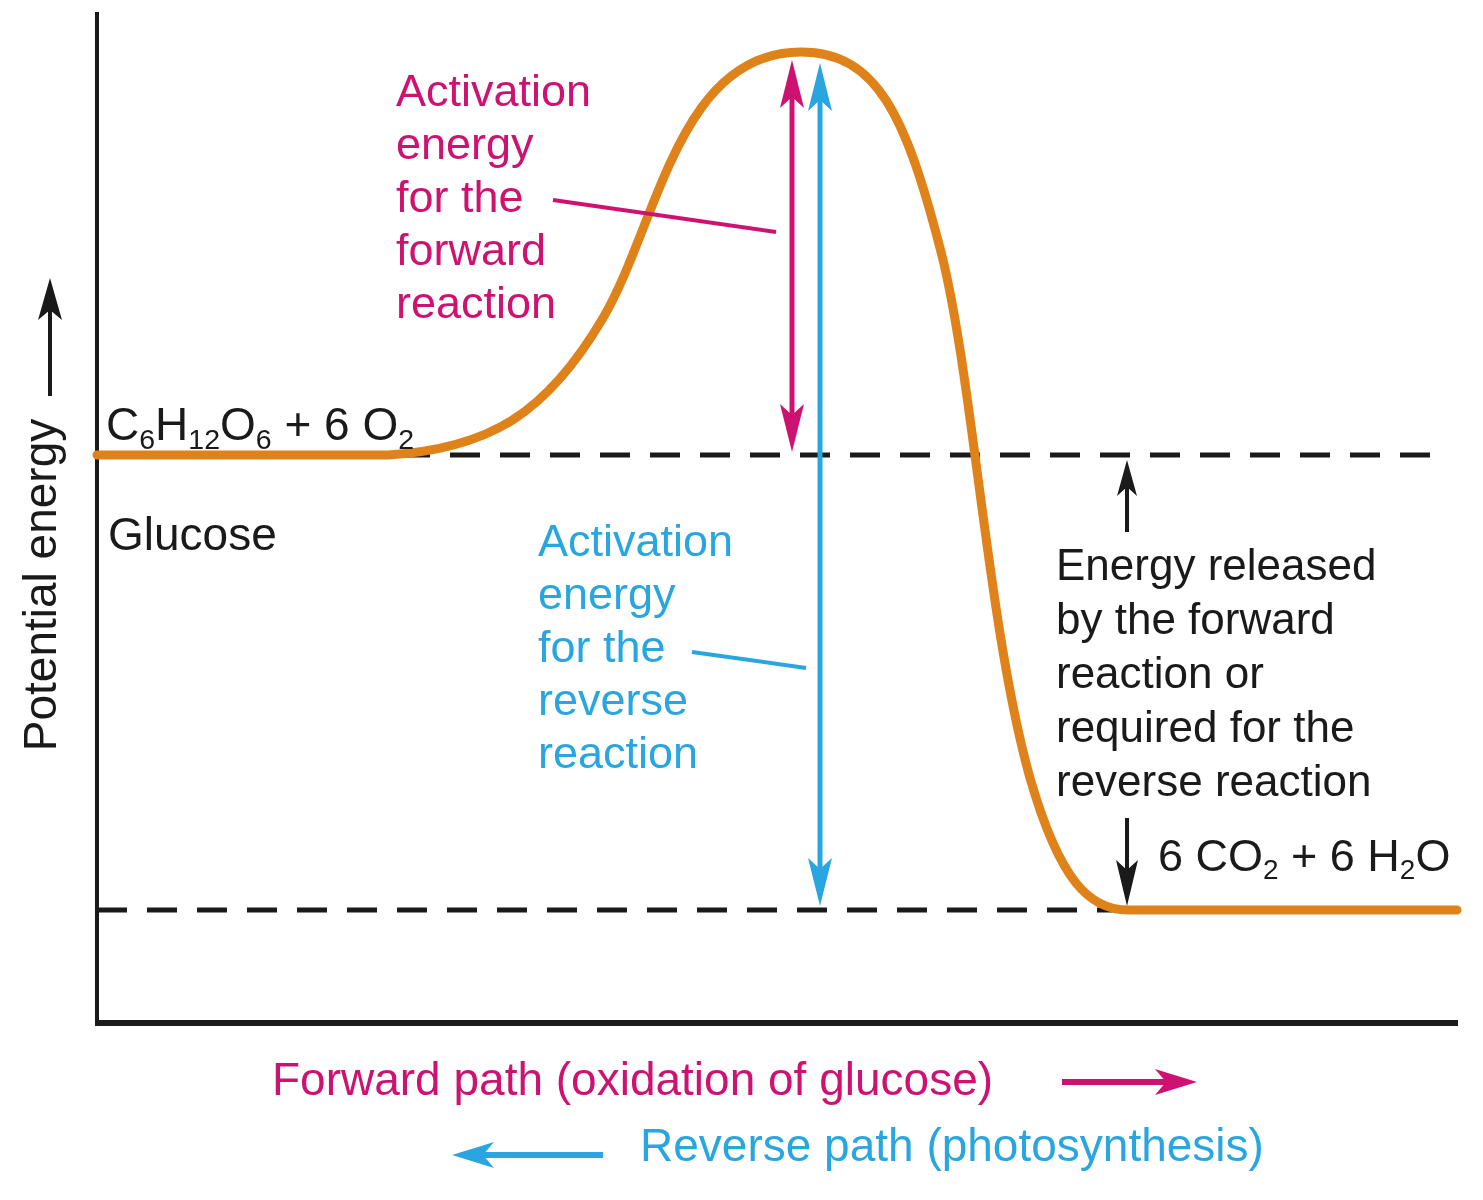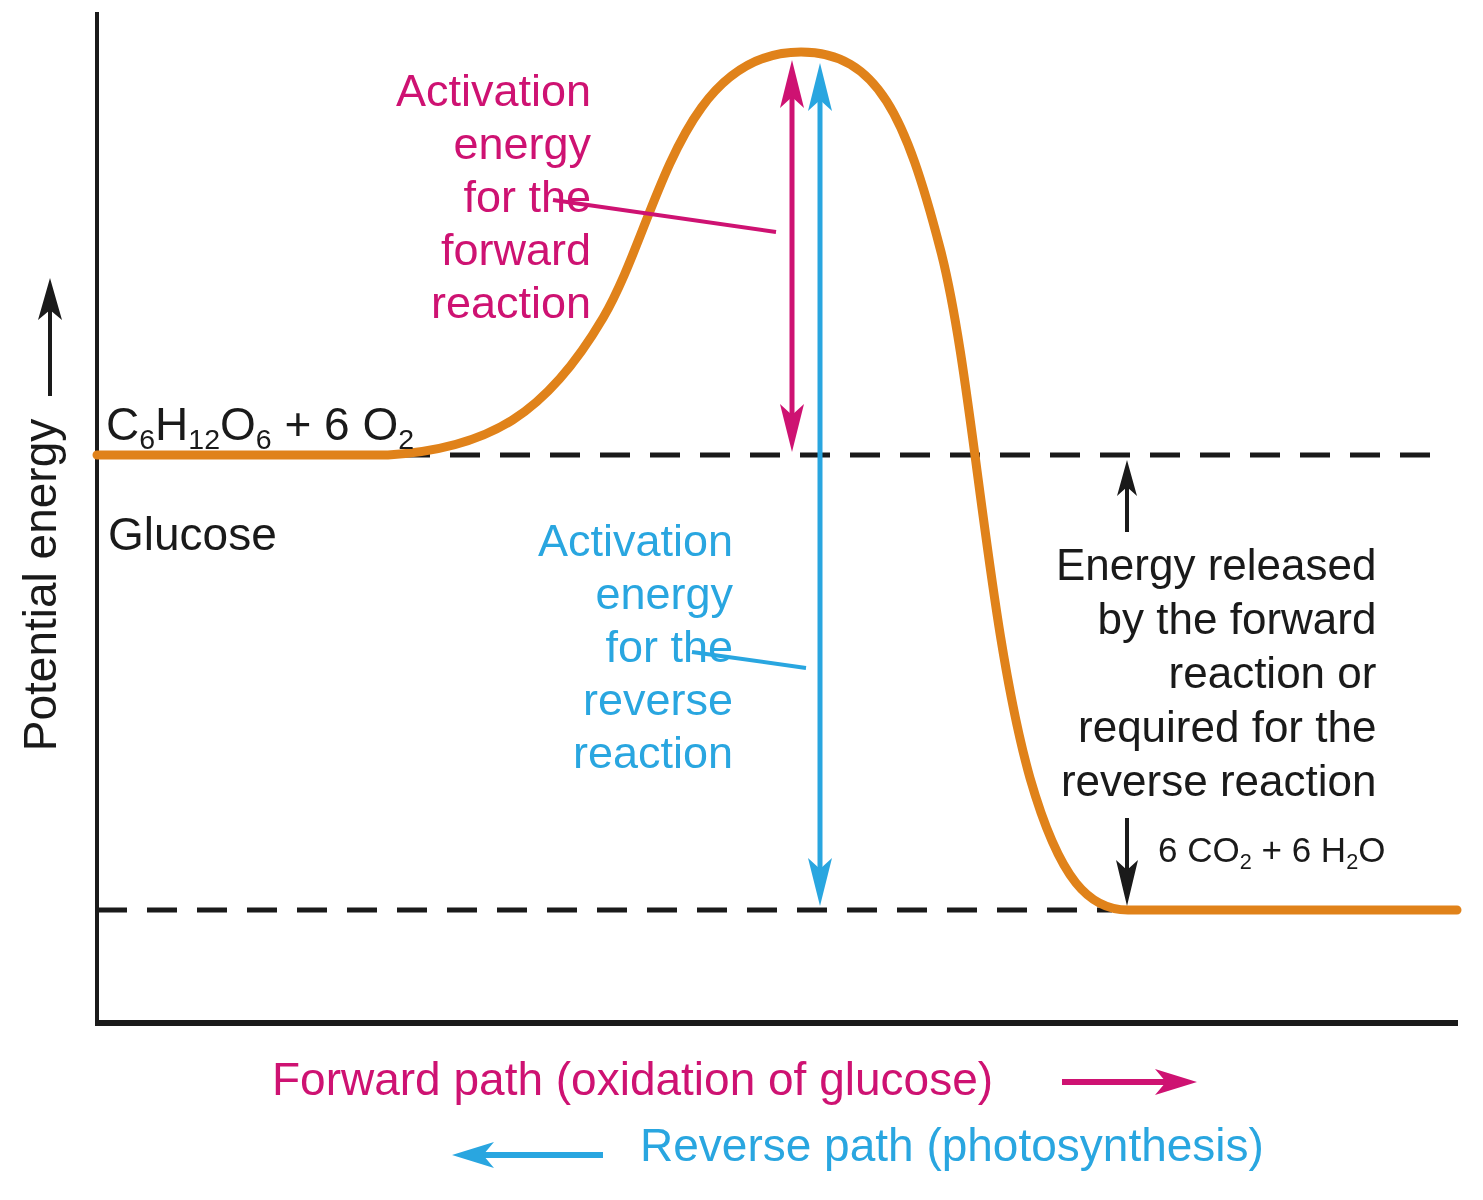--- a/index.html
+++ b/index.html
@@ -26,21 +26,20 @@
     position: absolute;
     color: #1A1A1A;
     font-size: 46px;
     line-height: 1.15;
     white-space: nowrap;
   }
   .multiline {
     white-space: pre-line;
     font-size: 45px;
     line-height: 53px;
-    text-align: right;
   }
   .magenta { color: #CE1272; }
   .blue    { color: #29A6E0; }
   .formula sub {
     font-size: 0.62em;
     vertical-align: -0.3em;
     line-height: 0;
   }
   .y-axis-label {
     transform: translate(-50%, -50%) rotate(-90deg);
@@ -124,19 +123,19 @@
 for the
 reverse
 reaction</div>
 
   <div class="label multiline" style="left:1056px; top:538px; font-size:44px; line-height:54px;">Energy released
 by the forward
 reaction or
 required for the
 reverse reaction</div>
 
-  <div class="label formula" style="left:1158px; top:830px; font-size:35px;"><span>6 CO</span><sub>2</sub><span> + 6 H</span><sub>2</sub><span>O</span></div>
+  <div class="label formula" style="left:1158px; top:830px; font-size:45px;"><span>6 CO</span><sub>2</sub><span> + 6 H</span><sub>2</sub><span>O</span></div>
 
   <div class="label magenta" style="left:272px; top:1053px;">Forward path (oxidation of glucose)</div>
 
   <div class="label blue" style="left:640px; top:1119px;">Reverse path (photosynthesis)</div>
 
 </div>
 
 </body></html>

